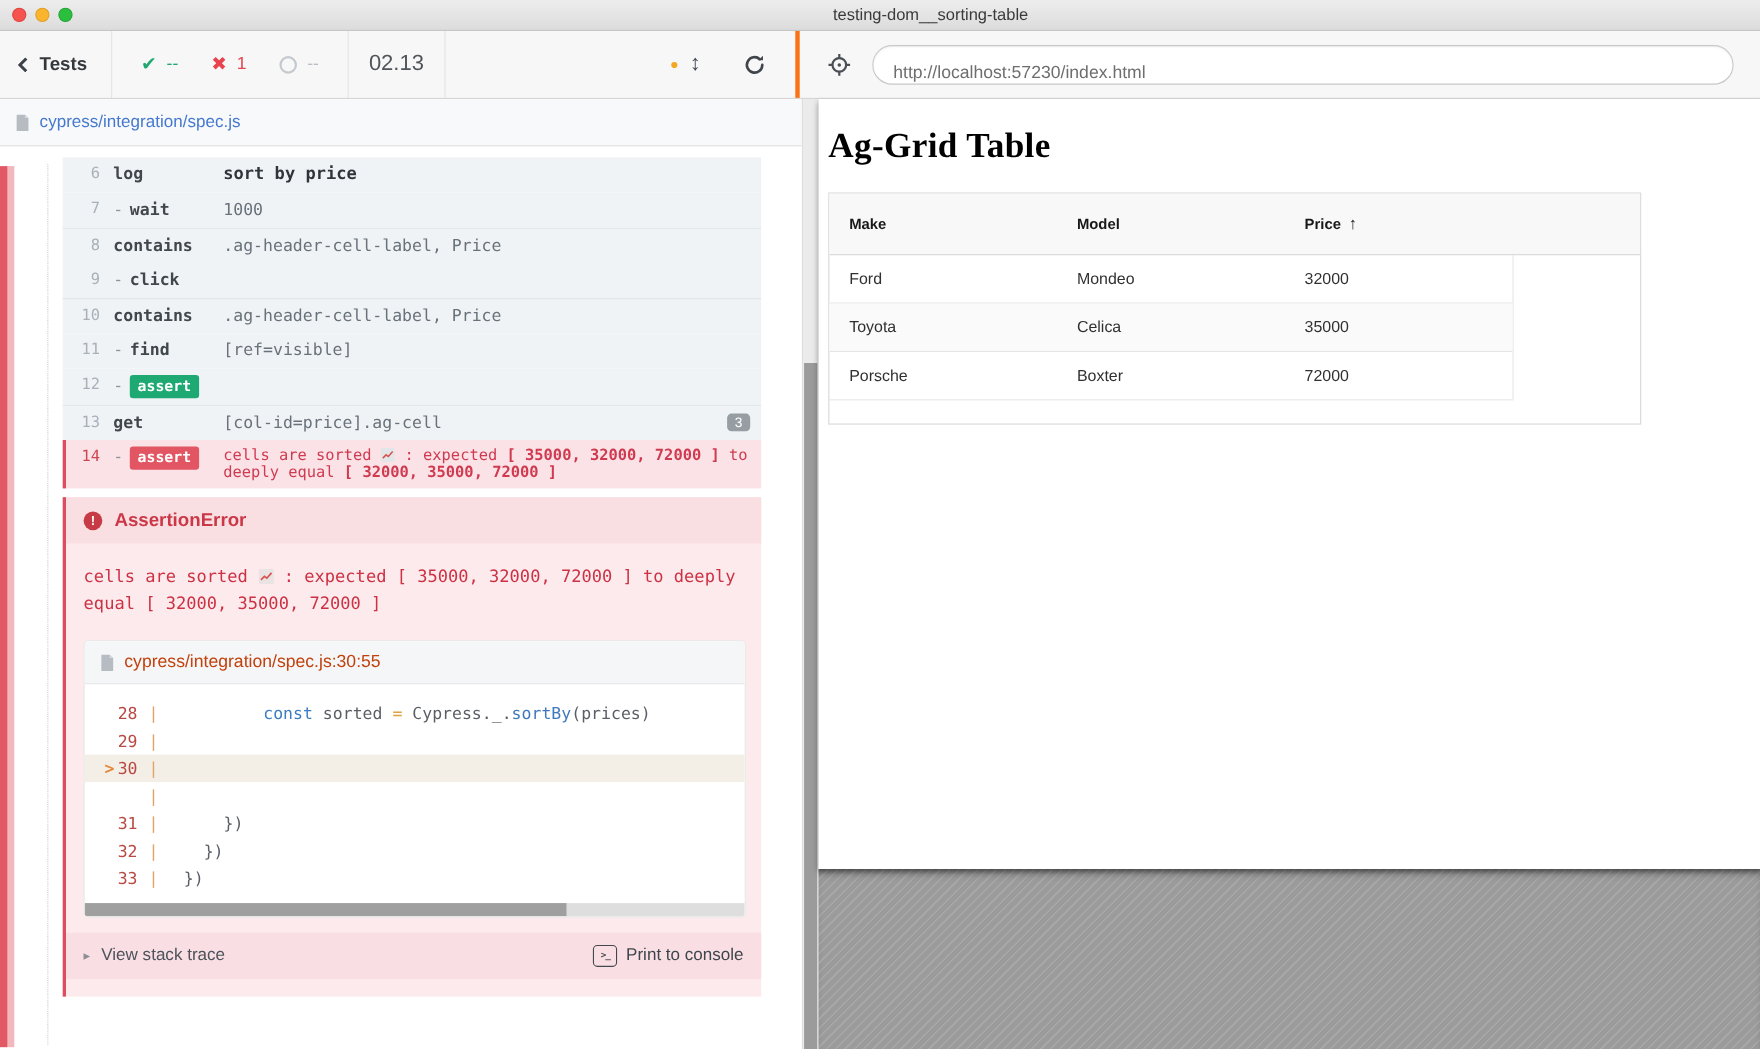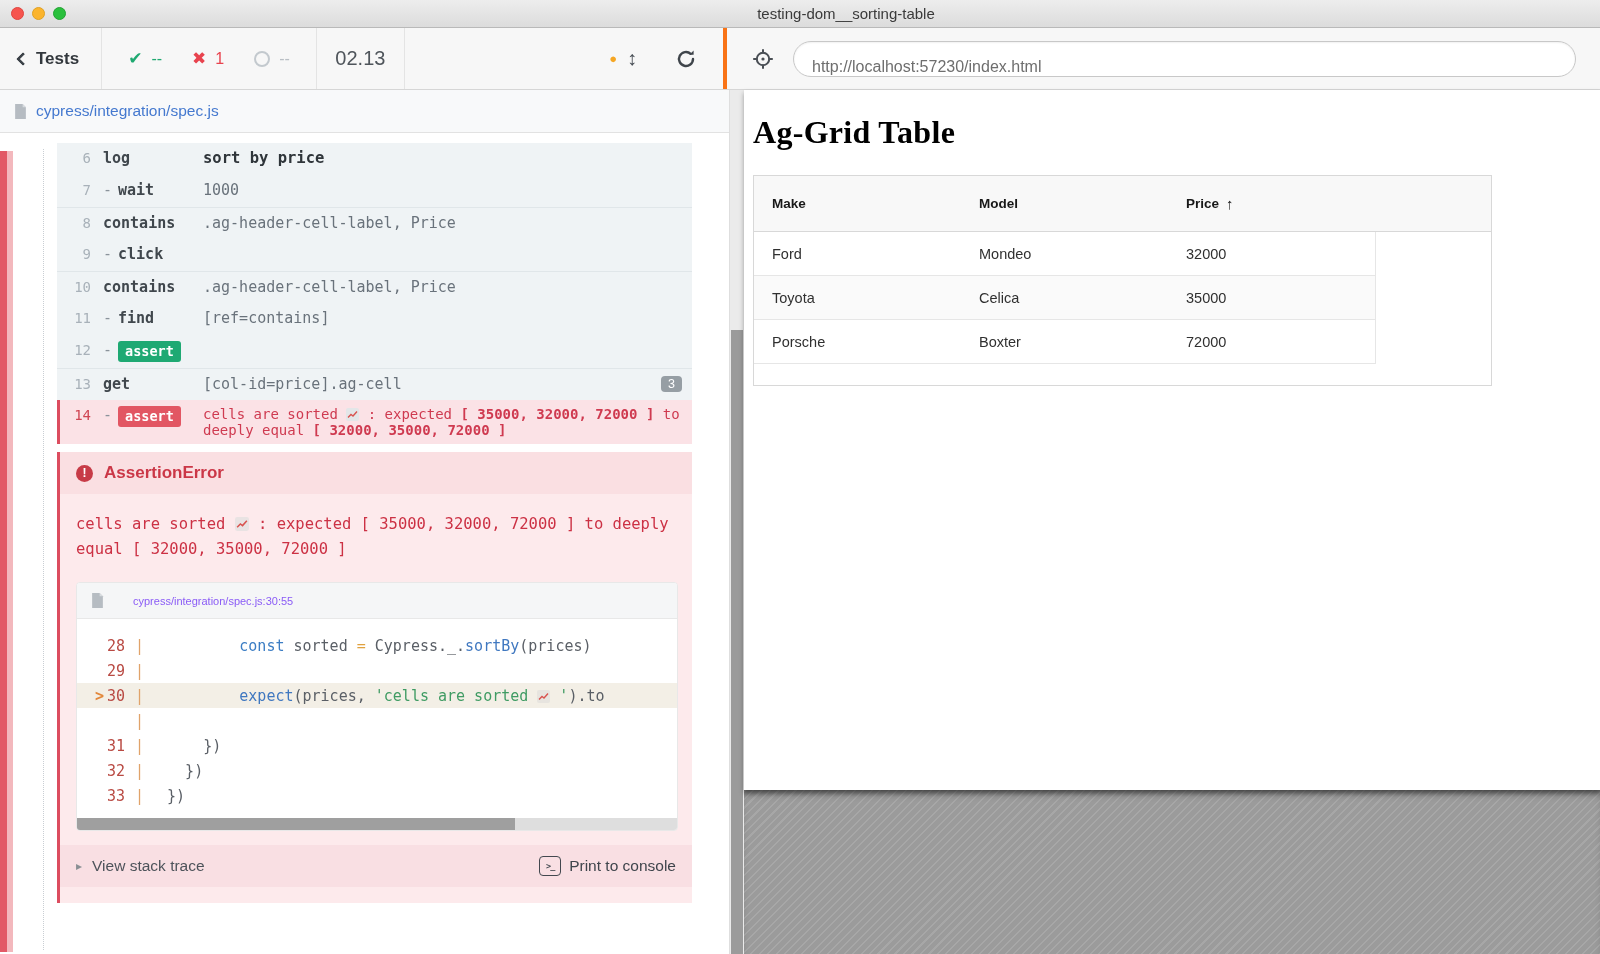--- a/index.html
+++ b/index.html
@@ -76,21 +76,21 @@
   .chart-ic { display:inline-block; vertical-align:-2px; }
 
   
   .error-block { margin:8px 37px 0 57px; background:#fdeaec; border-left:3px solid #dc4d5f; padding-bottom:16px; }
   .error-header { background:#fadfe2; height:42px; display:flex; align-items:center; gap:11px; padding-left:16px; cursor:pointer; }
   .err-icon { width:17px; height:17px; border-radius:50%; background:#c73b47; color:#fff; font-size:12px; font-weight:bold; display:flex; align-items:center; justify-content:center; }
   .error-title { color:#cb3747; font-size:17px; font-weight:700; }
   .error-msg { font-family:"DejaVu Sans Mono", monospace; color:#cc3144; font-size:15.5px; line-height:25px; padding:18px 18px 2px 16px; white-space:pre-wrap; }
   .code-frame { margin:18px 14px 0 16px; background:#fff; border:1px solid #e8e8e8; border-radius:4px; overflow:hidden; }
   .frame-header { background:#f5f6f7; border-bottom:1px solid #e8e8e8; padding:10px 14px; display:flex; align-items:center; gap:9px; }
-  .frame-link { color:#8b5cf6; font-size:11px; cursor:pointer;margin-left:20px; }
+  .frame-link { color:#c2410c; font-size:16px; cursor:pointer; }
   .frame-body { padding:14px 0 0 0; }
   .cl { display:flex; height:25px; align-items:center; font-family:"DejaVu Sans Mono", monospace; font-size:15px; position:relative; }
   .cl .no { width:58px; text-align:right; color:#b94a43; padding-right:10px; flex-shrink:0; }
   .cl .pipe { color:#e0a36a; width:14px; flex-shrink:0; }
   .cl .code { white-space:pre; color:#5a5f66; overflow:hidden; flex:1; }
   .cl.marked { background:#f3efe6; }
   .cl .gt { position:absolute; left:18px; color:#e2883c; font-weight:700; }
   .tok-kw { color:#3b7dc4; }
   .tok-fn { color:#4078c0; }
   .tok-op { color:#e0a13f; }
@@ -243,21 +243,21 @@
             <span class="method">contains</span>
             <span class="msg">.ag-header-cell-label, Price</span>
           </div>
 
           <div class="cmd">
             <span class="ln">11</span>
             <span class="method child">
                 <span class="dash">-</span>
                 <span>find</span>
               </span>
-            <span class="msg">[ref=contains]</span>
+            <span class="msg">[ref=visible]</span>
           </div>
 
           <div class="cmd">
             <span class="ln">12</span>
             <span class="method child">
                 <span class="dash">-</span>
                 <span class="badge green">assert</span>
               </span>
           </div>
 
@@ -307,24 +307,20 @@
               </div>
               <div class="cl">
                 <span class="no">29</span>
                 <span class="pipe">|</span>
                 <span class="code"></span>
               </div>
               <div class="cl marked">
                 <span class="gt">&gt;</span>
                 <span class="no">30</span>
                 <span class="pipe">|</span>
-                <span class="code"><span>          </span><span class="tok-fn">expect</span><span>(prices, </span><span class="tok-str">'cells are sorted </span><svg class="chart-ic" width="13" height="13" viewBox="0 0 13 13">
-                      <rect x="0" y="0" width="13" height="13" rx="2" fill="#e7e4df"></rect>
-                      <polyline points="2,9.5 5,6.5 7,8 11,3.5" fill="none" stroke="#d9534f" stroke-width="1.4"></polyline>
-                    </svg><span class="tok-str"> '</span><span>).to</span></span>
               </div>
               <div class="cl">
                 <span class="no"></span>
                 <span class="pipe">|</span>
                 <span class="code"></span>
               </div>
               <div class="cl">
                 <span class="no">31</span>
                 <span class="pipe">|</span>
                 <span class="code">      })</span>

